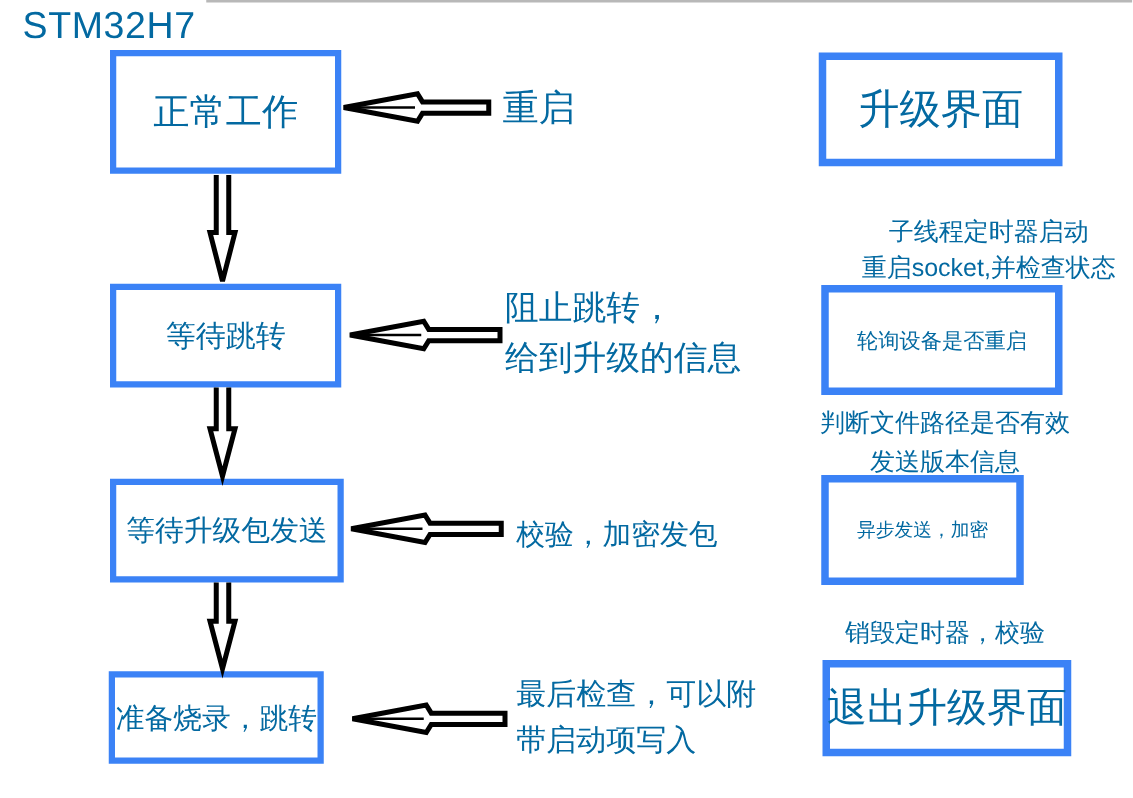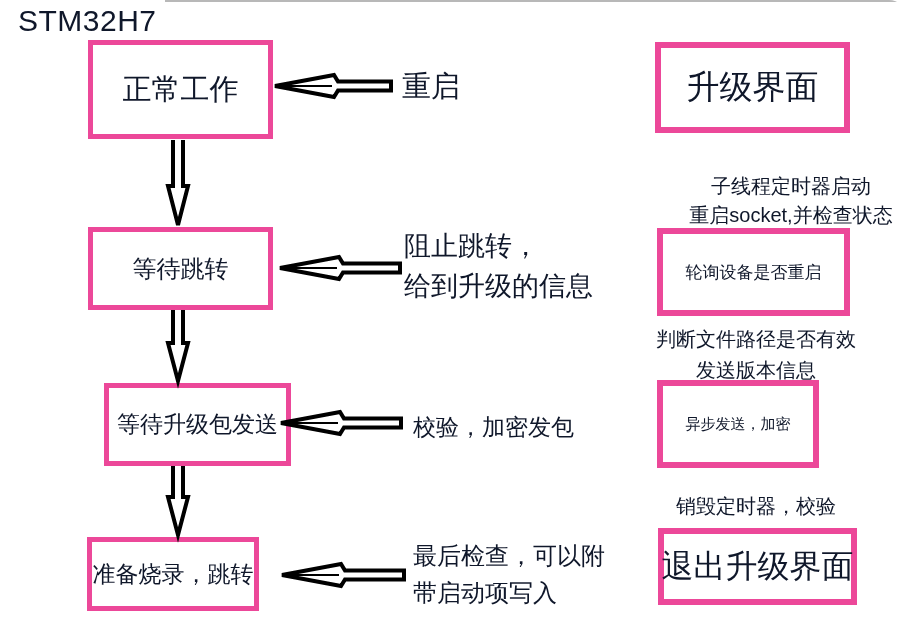--- a/index.html
+++ b/index.html
@@ -1,30 +1,30 @@
 <!DOCTYPE html>
 <html><head>
 <meta charset="utf-8">
 <style>
   html,body{margin:0;padding:0;background:#fff;}
   .canvas{position:relative;width:906px;height:638px;background:#ffffff;
-          font-family:"Liberation Sans",sans-serif;color:#0f172a;overflow:hidden;border-radius:17px;}
+          font-family:"Liberation Sans",sans-serif;color:#0369a1;overflow:hidden;}
   .topline{position:absolute;left:165px;top:0;width:741px;height:2px;background:#b8b8b8;}
   .title{position:absolute;left:18px;top:4px;font-size:30px;letter-spacing:0.5px;white-space:nowrap;}
-  .box{position:absolute;background:#fff;border:5px solid #ec4899;box-sizing:border-box;
+  .box{position:absolute;background:#fff;border:5px solid #3b82f6;box-sizing:border-box;
        display:flex;align-items:center;justify-content:center;text-align:center;white-space:nowrap;}
   .rb{border-width:6px;}
   .ann{position:absolute;white-space:nowrap;}
   .ann span{display:block;}
   .annc{text-align:center;}
   .arrow{position:absolute;display:block;overflow:visible;}
 
   #b1{left:88px;top:40px;width:185px;height:99px;font-size:29px;}
   #b2{left:88px;top:227px;width:185px;height:83px;font-size:24px;}
-  #b3{left:104px;top:383px;width:187px;height:83px;font-size:23px;}
+  #b3{left:88px;top:383px;width:187px;height:83px;font-size:23px;}
   #b4{left:87px;top:537px;width:172px;height:74px;font-size:23px;}
 
   #r1{left:655px;top:42px;width:195px;height:91px;font-size:33px;}
   #r2{left:657px;top:228px;width:193px;height:88px;font-size:17px;}
   #r3{left:657px;top:380px;width:162px;height:88px;font-size:15px;}
   #r4{left:658px;top:528px;width:199px;height:77px;font-size:32px;}
 
   #da1{left:164px;top:140px;}
   #da2{left:164px;top:310px;}
   #da3{left:164px;top:466px;}

